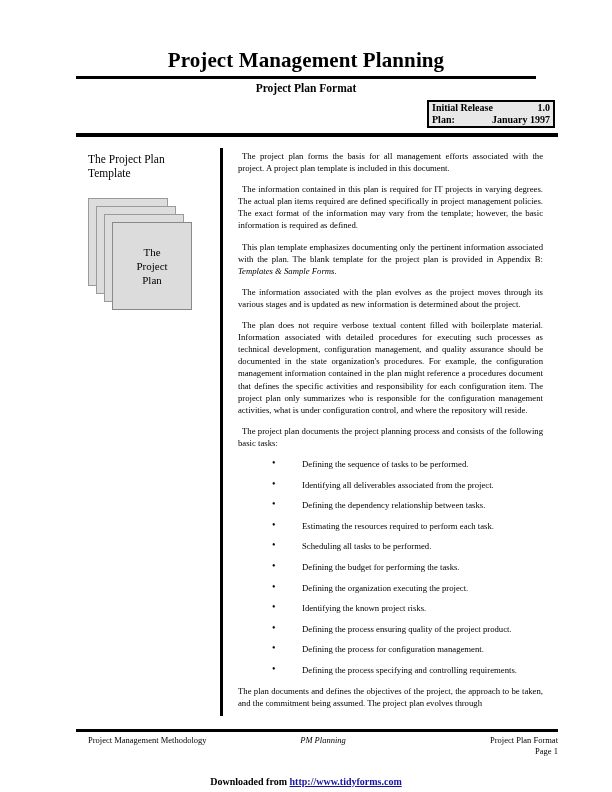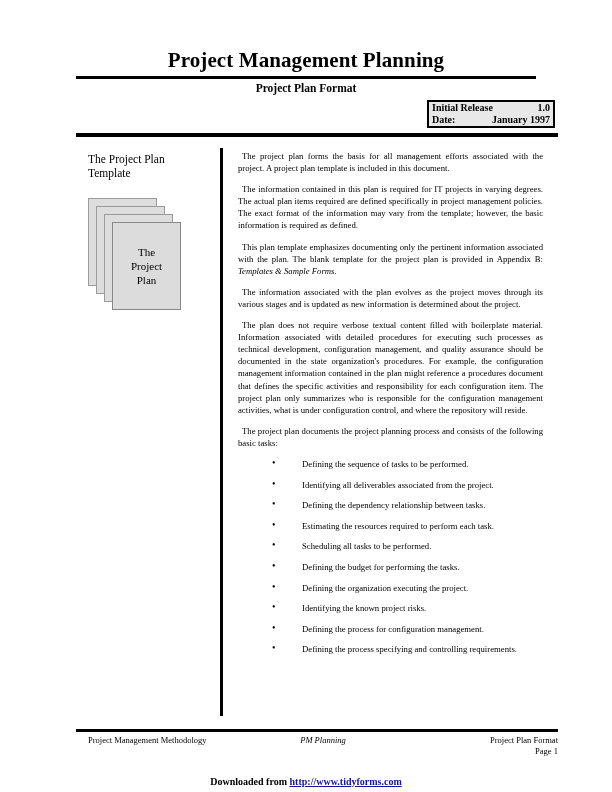--- a/index.html
+++ b/index.html
@@ -92,21 +92,21 @@
     width: 110px;
   }
   .stack {
     position: relative;
     margin-top: 18px;
     width: 120px;
     height: 112px;
   }
   .sheet {
     position: absolute;
-    width: 69px;
+    width: 80px;
     height: 88px;
     background: #dddddd;
     border: 1px solid #9a9a9a;
     box-sizing: border-box;
   }
   .sheet-1 { left: 0px;  top: 0px;  }
   .sheet-2 { left: 8px;  top: 8px;  }
   .sheet-3 { left: 16px; top: 16px; }
   .sheet-4 {
     left: 24px; top: 24px;
@@ -228,21 +228,21 @@
   <div class="doc-title">Project Management Planning</div>
   <div class="rule-title"></div>
   <div class="doc-subtitle">Project Plan Format</div>
 
   <div class="version-box">
     <div class="version-row">
       <span>Initial Release</span>
       <span>1.0</span>
     </div>
     <div class="version-row">
-      <span>Date:</span>
+      <span>Plan:</span>
       <span>January 1997</span>
     </div>
   </div>
 
   <div class="rule-header"></div>
 
   <div class="sidebar">
     <div class="sidebar-title">The Project Plan Template</div>
     <div class="stack">
       <div class="sheet sheet-1"></div>
@@ -270,24 +270,26 @@
 
     <ul class="tasks">
       <li>Defining the sequence of tasks to be performed.</li>
       <li>Identifying all deliverables associated from the project.</li>
       <li>Defining the dependency relationship between tasks.</li>
       <li>Estimating the resources required to perform each task.</li>
       <li>Scheduling all tasks to be performed.</li>
       <li>Defining the budget for performing the tasks.</li>
       <li>Defining the organization executing the project.</li>
       <li>Identifying the known project risks.</li>
+      <li>Defining the process ensuring quality of the project product.</li>
       <li>Defining the process for configuration management.</li>
       <li>Defining the process specifying and controlling requirements.</li>
     </ul>
 
+    <p class="noindent">The plan documents and defines the objectives of the project, the approach to be taken, and the commitment being assumed. The project plan evolves through</p>
   </div>
 
   <div class="rule-footer"></div>
   <div class="footer">
     <div class="footer-left">Project Management Methodology</div>
     <div class="footer-center">PM Planning</div>
     <div class="footer-right">
       <div>Project Plan Format</div>
       <div>Page 1</div>
     </div>

